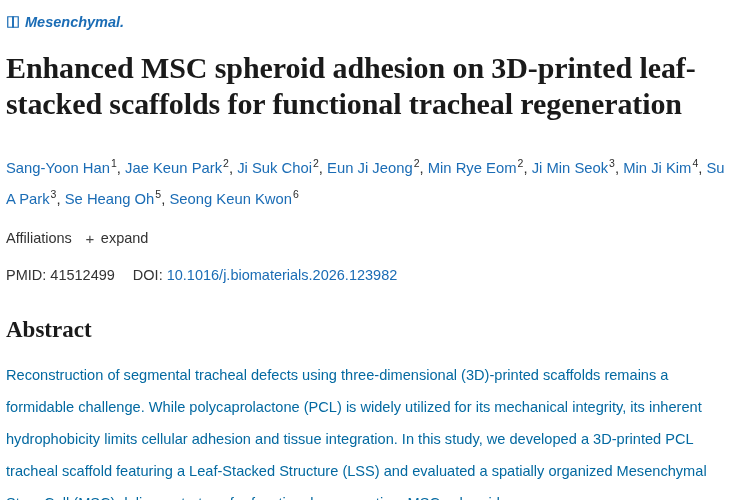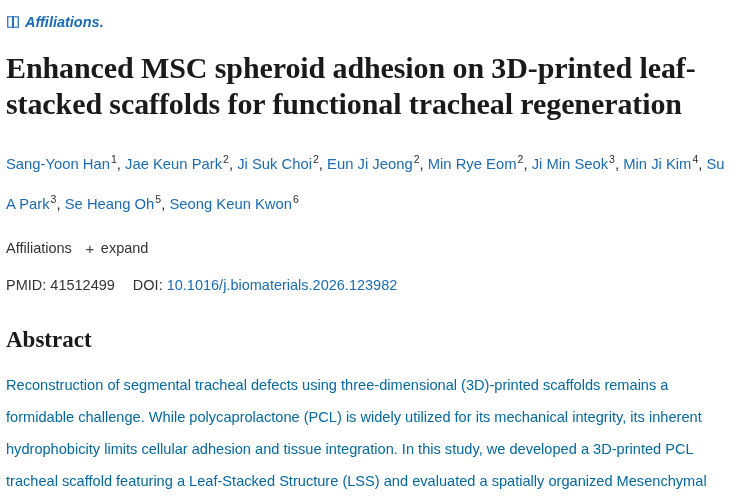--- a/index.html
+++ b/index.html
@@ -61,23 +61,23 @@
     line-height: 36px;
     font-weight: bold;
     color: #1a1a1a;
     margin: 18px 0 0 0;
     letter-spacing: -0.1px;
     max-width: 700px;
   }
 
   
   .authors {
-    margin-top: 20px;
+    margin-top: 28px;
     font-size: 14.8px;
-    line-height: 35px;
+    line-height: 26px;
     color: #2b2b2b;
     max-width: 720px;
   }
   .author {
     color: #1a6cb5;
     cursor: pointer;
   }
   .sup {
     font-size: 10.5px;
     vertical-align: super;
@@ -147,21 +147,21 @@
 <div class="page">
 
   <div class="cit-line">
     <span class="cit-icon">
       <svg width="14" height="14" viewBox="0 0 16 16">
         <path d="M2 2 L8 2 L8 14 L2 14 Z" fill="none" stroke="#1a6cb5" stroke-width="1.4"></path>
         <path d="M8 2 L14 2 L14 14 L8 14 Z" fill="none" stroke="#1a6cb5" stroke-width="1.4"></path>
         <path d="M8 2 L8 14" stroke="#1a6cb5" stroke-width="1.4"></path>
       </svg>
     </span>
-    <span class="cit-journal">Affiliations.</span>
+    <span class="cit-journal">Mesenchymal.</span>
   </div>
 
   <h1 class="title">Enhanced MSC spheroid adhesion on 3D-printed leaf-stacked scaffolds for functional tracheal regeneration</h1>
 
   <div class="authors"><span class="author">Sang-Yoon Han</span><span class="sup">1</span><span class="comma">, </span><span class="author">Jae Keun Park</span><span class="sup">2</span><span class="comma">, </span><span class="author">Ji Suk Choi</span><span class="sup">2</span><span class="comma">, </span><span class="author">Eun Ji Jeong</span><span class="sup">2</span><span class="comma">, </span><span class="author">Min Rye Eom</span><span class="sup">2</span><span class="comma">, </span><span class="author">Ji Min Seok</span><span class="sup">3</span><span class="comma">, </span><span class="author">Min Ji Kim</span><span class="sup">4</span><span class="comma">, </span><span class="author">Su A Park</span><span class="sup">3</span><span class="comma">, </span><span class="author">Se Heang Oh</span><span class="sup">5</span><span class="comma">, </span><span class="author">Seong Keun Kwon</span><span class="sup">6</span></div>
 
   <div class="affil-row">
     <span class="affil-label">Affiliations</span>
     <span class="expand-btn">
       <span class="plus">+</span>

